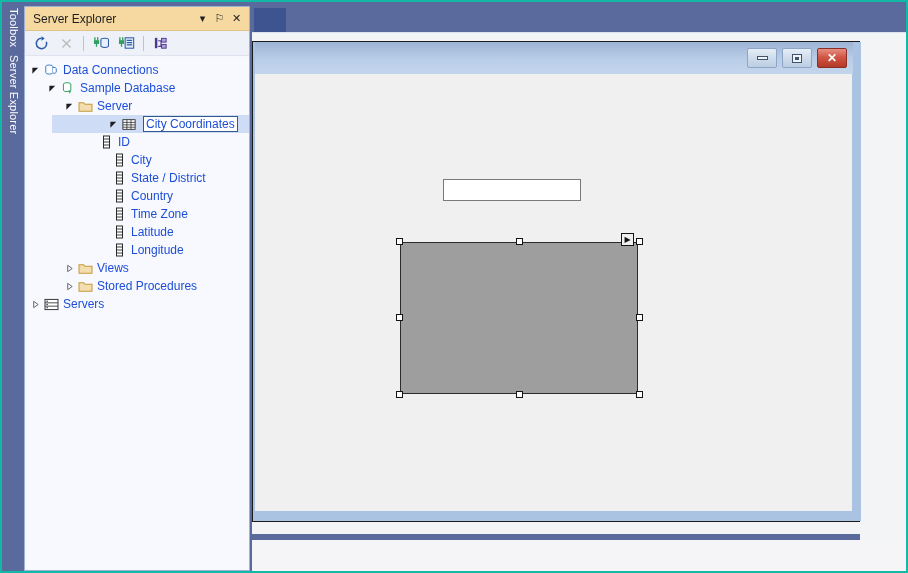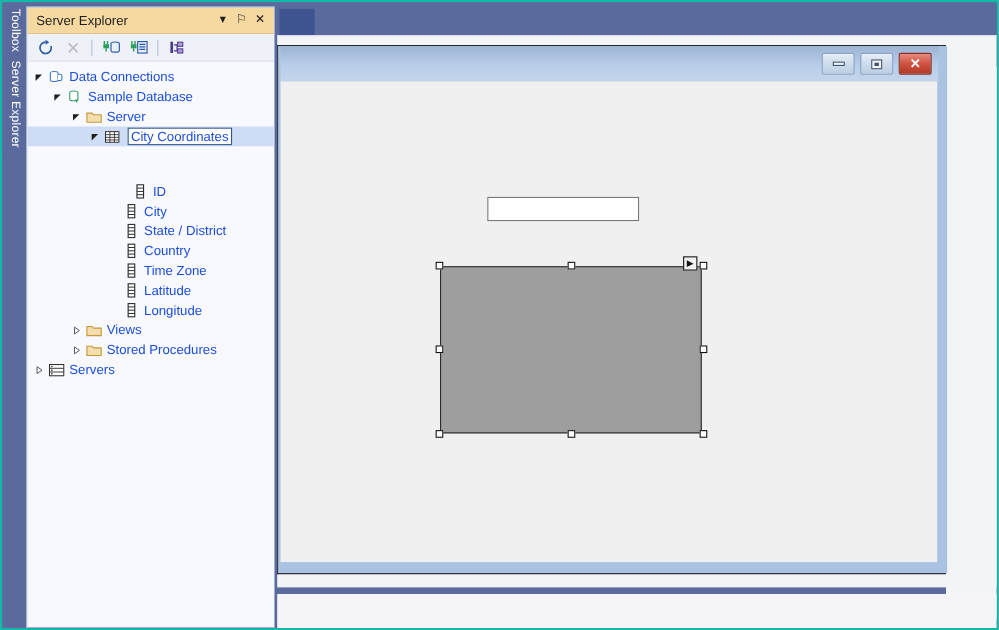--- a/index.html
+++ b/index.html
@@ -375,35 +375,35 @@
               <path d="M1.5 2 L8 2 L1.5 8.5 Z" fill="#1e1e1e"></path>
             </svg>
           </span>
           <span class="node-icon">
             <svg width="15" height="13" viewBox="0 0 16 14">
               <path d="M1 3 L6 3 L7.4 4.6 L15 4.6 L15 12 L1 12 Z" fill="#f4deb0" stroke="#c49a3a" stroke-width="1.1"></path>
             </svg>
           </span>
           <span class="node-label">Server</span>
         </div>
-        <div class="node selected" style="padding-left: 55px;">
+        <div class="node selected" style="padding-left: 55px; margin-left: 27px;">
           <span class="expander">
             <svg width="9" height="9" viewBox="0 0 10 10">
               <path d="M1.5 2 L8 2 L1.5 8.5 Z" fill="#1e1e1e"></path>
             </svg>
           </span>
           <span class="node-icon">
             <svg width="14" height="13" viewBox="0 0 16 14">
               <rect x="1" y="1.5" width="14" height="11" fill="#ffffff" stroke="#2b2b2b" stroke-width="1"></rect>
               <path d="M1 4.6 H15 M1 7.4 H15 M1 10.1 H15 M5.6 1.5 V12.5 M10.3 1.5 V12.5" stroke="#2b2b2b" stroke-width="0.9"></path>
             </svg>
           </span>
           <span class="node-label editing">City Coordinates</span>
         </div>
-        <div class="node" style="padding-left: 80px; margin-top: 32px;">
+        <div class="node" style="padding-left: 59px;">
           <span class="expander"></span>
           <span class="node-icon">
             <svg width="9" height="14" viewBox="0 0 9 14">
               <rect x="1.5" y="1" width="6" height="12" fill="#ffffff" stroke="#2b2b2b" stroke-width="1"></rect>
               <path d="M1.5 4 H7.5 M1.5 7 H7.5 M1.5 10 H7.5" stroke="#2b2b2b" stroke-width="0.9"></path>
             </svg>
           </span>
           <span class="node-label">ID</span>
         </div>
         <div class="node" style="padding-left: 72px; text-align: right;">

